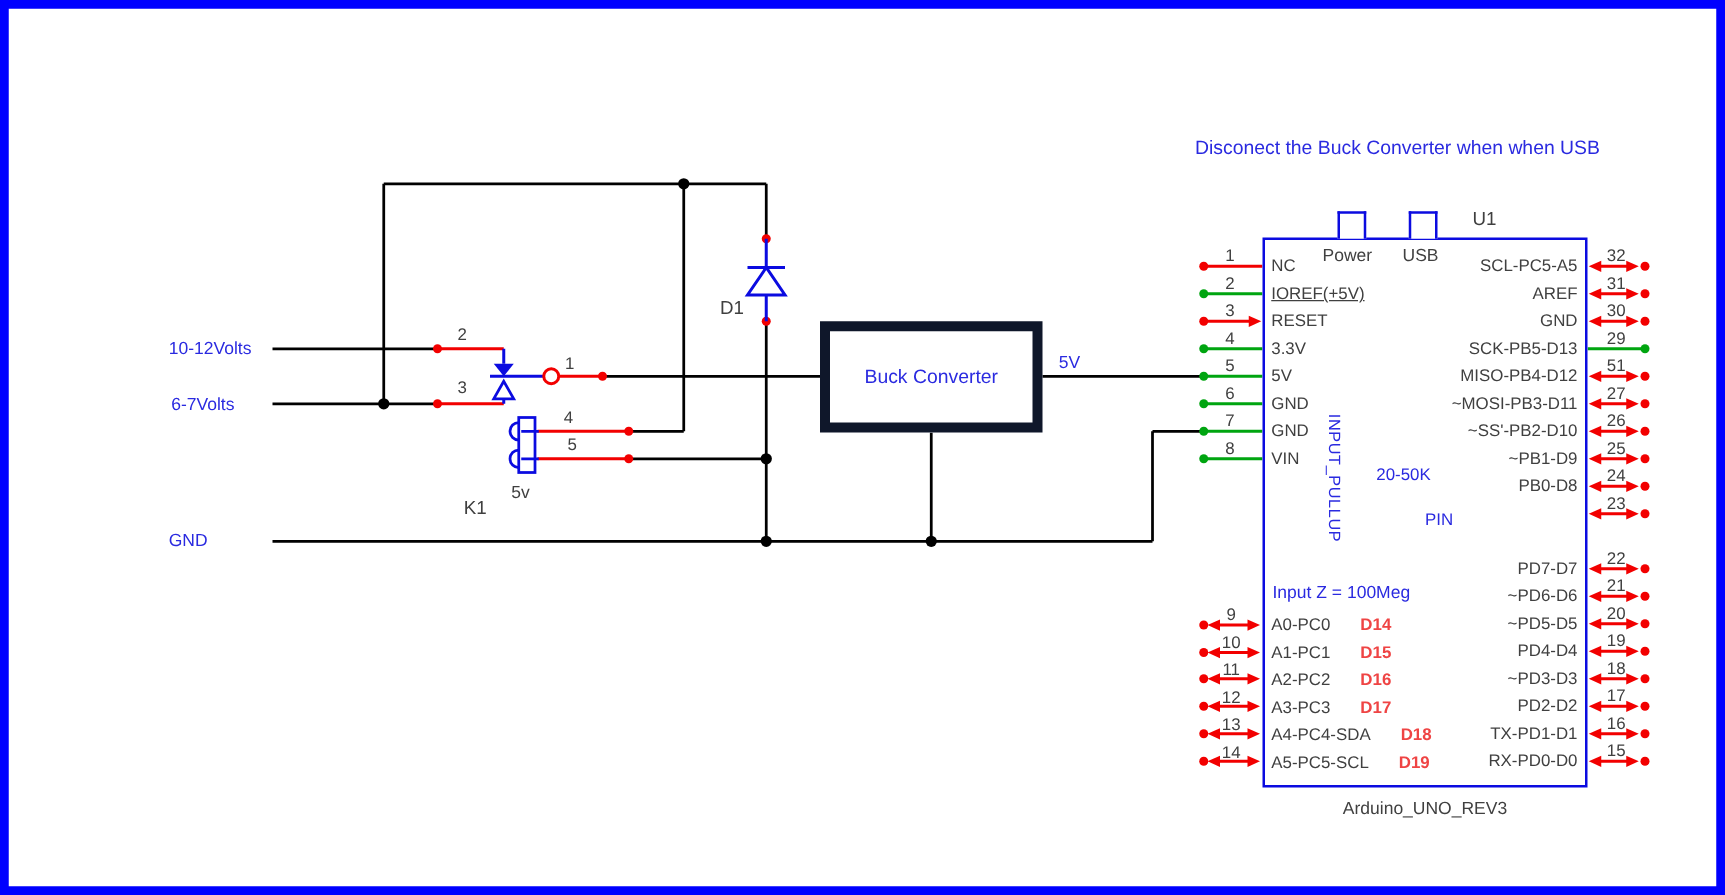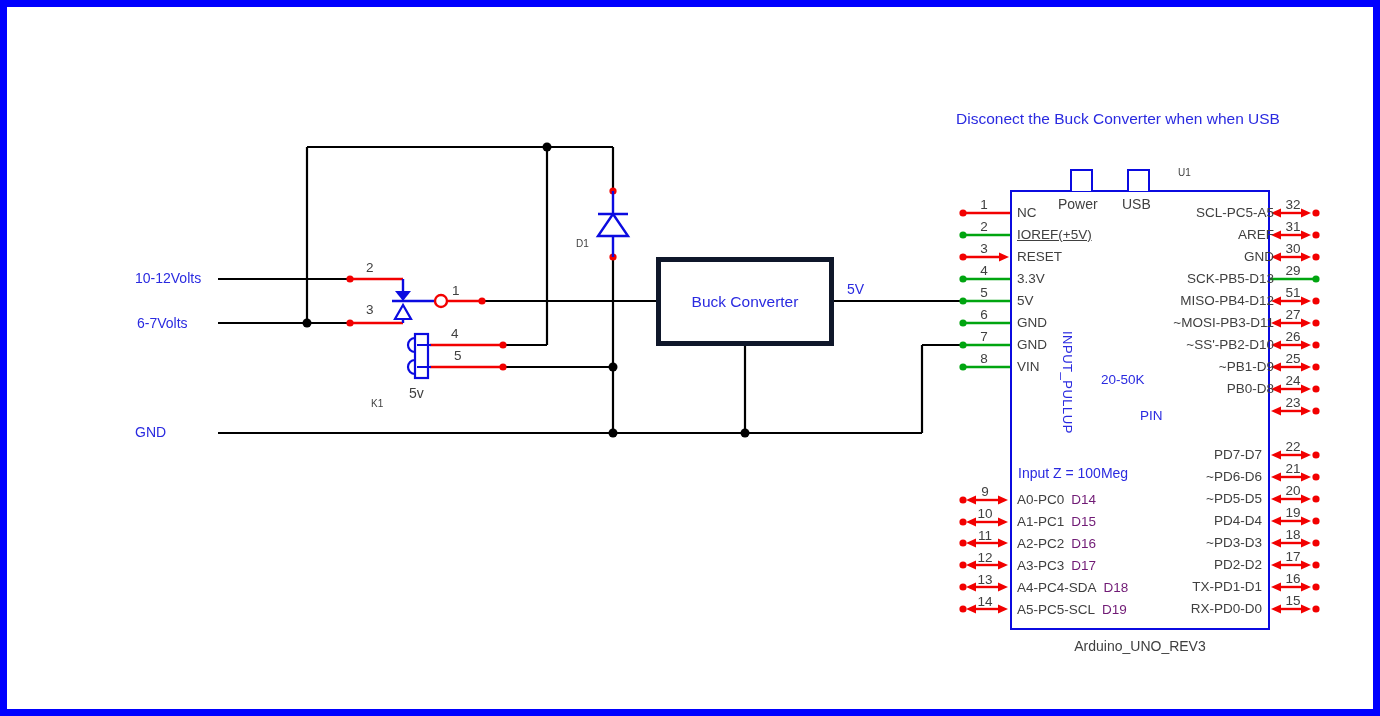--- a/index.html
+++ b/index.html
@@ -5,29 +5,29 @@
   html,body{margin:0;padding:0;background:#ffffff;}
   #canvas{position:relative;width:1380px;height:716px;background:#ffffff;overflow:hidden;
           font-family:"Liberation Sans", sans-serif;}
   #frame{position:absolute;inset:0;border:7px solid #0000ff;pointer-events:none;z-index:30;}
   svg.layer{position:absolute;left:0;top:0;z-index:5;}
   .t{position:absolute;white-space:nowrap;z-index:10;line-height:1.15;}
   .blue{color:#2a2ae0;}
   .gray{color:#404040;}
   .fs13{font-size:13.5px;}
   .fs14{font-size:14px;text-align:right;}
-  .fs15{font-size:10px;}
+  .fs15{font-size:15px;}
   .title{font-size:15.5px;color:#2a2ae0;}
   .col{position:absolute;z-index:10;}
   .col .row{height:22px;line-height:22px;font-size:13.5px;color:#404040;white-space:nowrap;}
   .col.right .row{text-align:right;}
   .col.center .row{text-align:center;}
-  .dpart{color:#701a75;margin-left:7px;}
+  .dpart{color:#ef4444;margin-left:24px;font-weight:bold;}
   .overline-io{text-decoration:underline;}
-  .buckbox{position:absolute;left:656px;top:257px;width:178px;height:89px;border:5px solid #0f172a;
+  .buckbox{position:absolute;left:656px;top:257px;width:178px;height:89px;border:8px solid #0f172a;
            background:#ffffff;box-sizing:border-box;display:flex;align-items:center;justify-content:center;
            z-index:8;}
   .buckbox span{color:#2a2ae0;font-size:15.5px;}
   .unobox{position:absolute;left:1010px;top:190px;width:260px;height:440px;border:2.5px solid #0b0be0;
           background:#ffffff;box-sizing:border-box;z-index:6;}
   .tab{position:absolute;top:169px;width:23px;height:22px;border:2.5px solid #0b0be0;border-bottom:none;
        background:#ffffff;box-sizing:border-box;z-index:7;}
   .vert{writing-mode:vertical-rl;letter-spacing:0.5px;}
   .uno-name{width:260px;text-align:center;}
 </style>
@@ -237,21 +237,21 @@
 
   <div class="col center" style="left:965px;top:481px;width:40px;">
     <div class="row">9</div>
     <div class="row">10</div>
     <div class="row">11</div>
     <div class="row">12</div>
     <div class="row">13</div>
     <div class="row">14</div>
   </div>
 
-  <div class="col right" style="left:1012px;top:202px;width:250px;margin-left:12px;">
+  <div class="col right" style="left:1012px;top:202px;width:250px;">
     <div class="row">SCL-PC5-A5</div>
     <div class="row">AREF</div>
     <div class="row">GND</div>
     <div class="row">SCK-PB5-D13</div>
     <div class="row">MISO-PB4-D12</div>
     <div class="row">~MOSI-PB3-D11</div>
     <div class="row">~SS'-PB2-D10</div>
     <div class="row">~PB1-D9</div>
     <div class="row">PB0-D8</div>
   </div>

